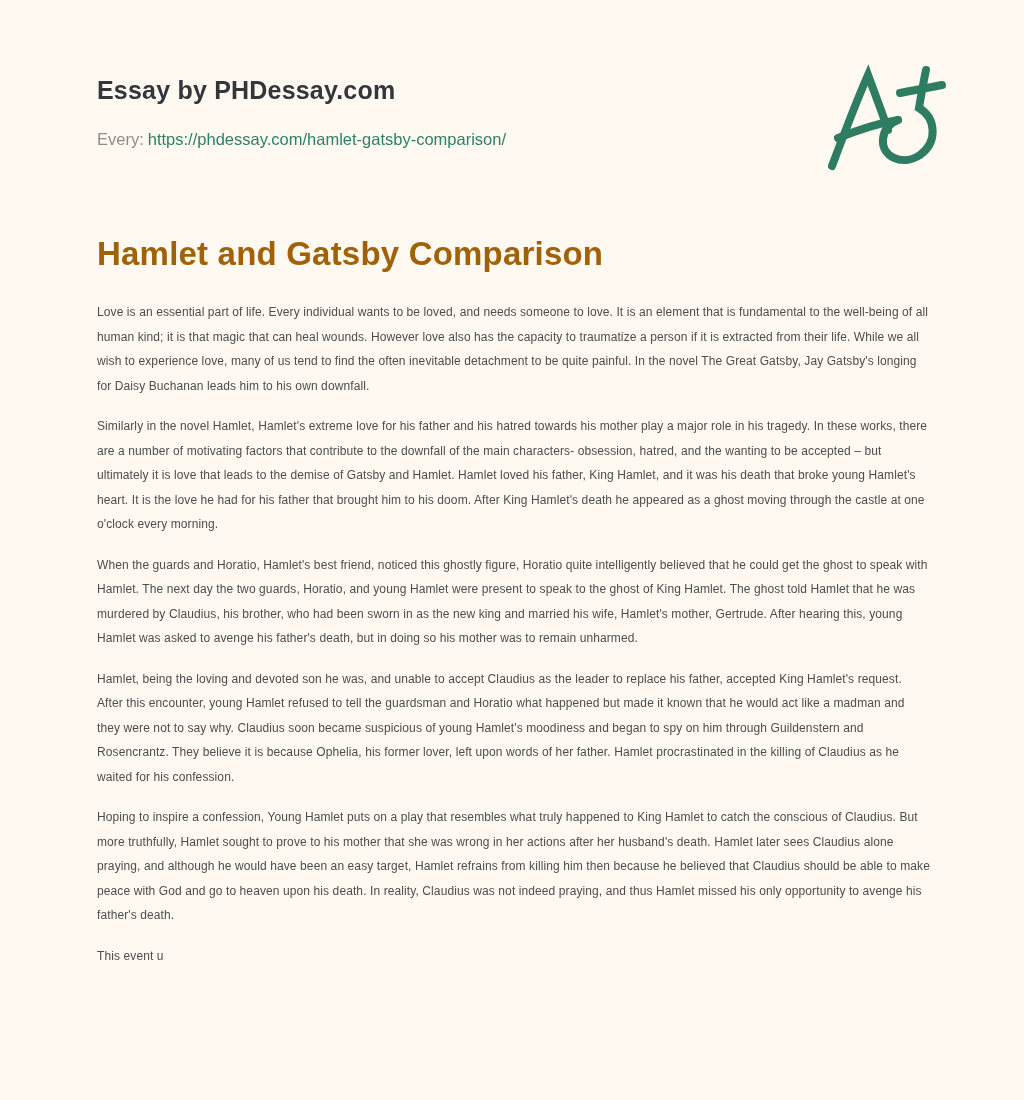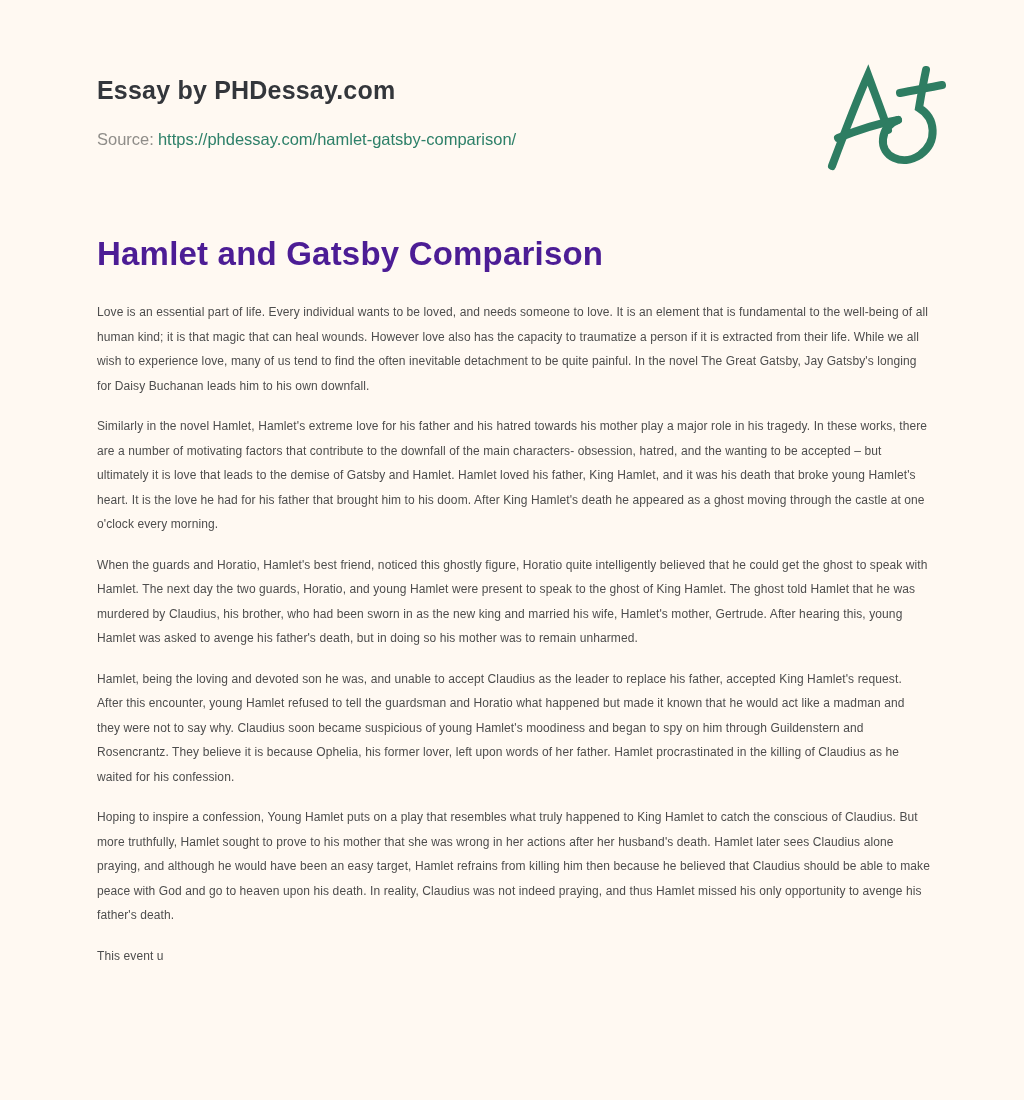--- a/index.html
+++ b/index.html
@@ -64,21 +64,21 @@
 
   .logo-wrap svg {
     width: 100%;
     height: 100%;
   }
 
   .essay-title {
     margin-top: 86px;
     font-size: 33px;
     font-weight: 700;
-    color: #4c1d95;
+    color: #a16207;
     letter-spacing: 0.2px;
   }
 
   .essay-body {
     margin-top: 27px;
   }
 
   .essay-body p {
     font-size: 12px;
     line-height: 24.5px;
@@ -102,21 +102,21 @@
       <path d="M82 31 C96 28 110 26 124 23" stroke="#2E7D62" stroke-width="8" stroke-linecap="round" fill="none"></path>
 
       <path d="M108 8 C105 22 103 34 101 46 C118 56 120 80 102 93 C84 105 63 94 65 77 C66 67 72 61 80 58" stroke="#2E7D62" stroke-width="8" stroke-linecap="round" fill="none"></path>
     </svg>
   </div>
 
   <div class="content">
     <header class="doc-header">
       <h2>Essay by PHDessay.com</h2>
       <div class="source-line">
-        <span>Source:</span><a href="#">https://phdessay.com/hamlet-gatsby-comparison/</a>
+        <span>Every:</span><a href="#">https://phdessay.com/hamlet-gatsby-comparison/</a>
       </div>
     </header>
 
     <h1 class="essay-title">Hamlet and Gatsby Comparison</h1>
 
     <article class="essay-body">
       <p>Love is an essential part of life. Every individual wants to be loved, and needs someone to love. It is an element that is fundamental to the well-being of all human kind; it is that magic that can heal wounds. However love also has the capacity to traumatize a person if it is extracted from their life. While we all wish to experience love, many of us tend to find the often inevitable detachment to be quite painful. In the novel The Great Gatsby, Jay Gatsby's longing for Daisy Buchanan leads him to his own downfall.</p>
       <p>Similarly in the novel Hamlet, Hamlet's extreme love for his father and his hatred towards his mother play a major role in his tragedy. In these works, there are a number of motivating factors that contribute to the downfall of the main characters- obsession, hatred, and the wanting to be accepted – but ultimately it is love that leads to the demise of Gatsby and Hamlet. Hamlet loved his father, King Hamlet, and it was his death that broke young Hamlet's heart. It is the love he had for his father that brought him to his doom. After King Hamlet's death he appeared as a ghost moving through the castle at one o'clock every morning.</p>
       <p>When the guards and Horatio, Hamlet's best friend, noticed this ghostly figure, Horatio quite intelligently believed that he could get the ghost to speak with Hamlet. The next day the two guards, Horatio, and young Hamlet were present to speak to the ghost of King Hamlet. The ghost told Hamlet that he was murdered by Claudius, his brother, who had been sworn in as the new king and married his wife, Hamlet's mother, Gertrude. After hearing this, young Hamlet was asked to avenge his father's death, but in doing so his mother was to remain unharmed.</p>
       <p>Hamlet, being the loving and devoted son he was, and unable to accept Claudius as the leader to replace his father, accepted King Hamlet's request. After this encounter, young Hamlet refused to tell the guardsman and Horatio what happened but made it known that he would act like a madman and they were not to say why. Claudius soon became suspicious of young Hamlet's moodiness and began to spy on him through Guildenstern and Rosencrantz. They believe it is because Ophelia, his former lover, left upon words of her father. Hamlet procrastinated in the killing of Claudius as he waited for his confession.</p>

